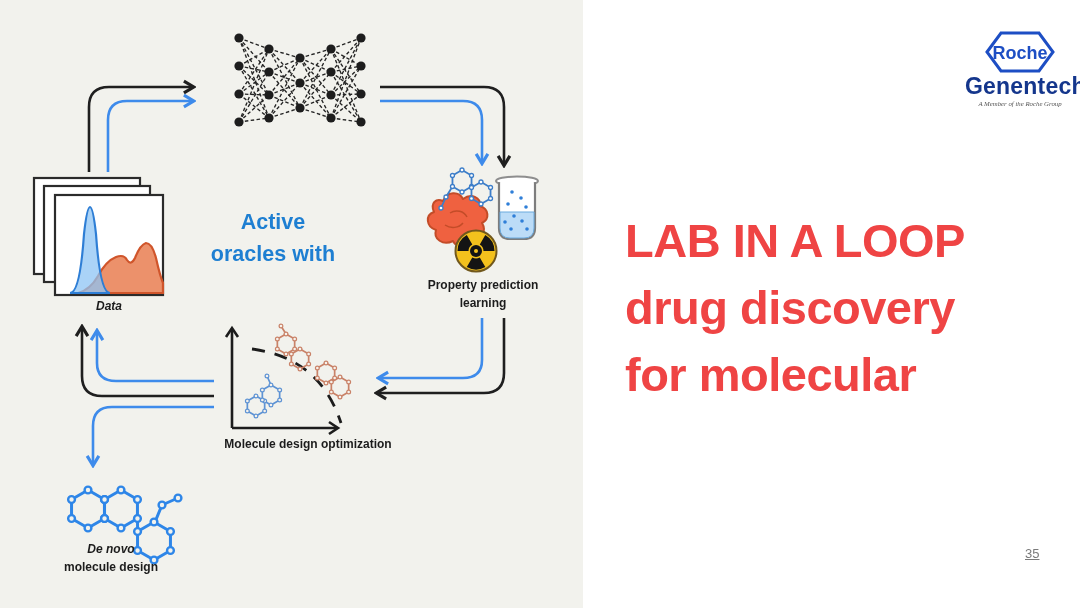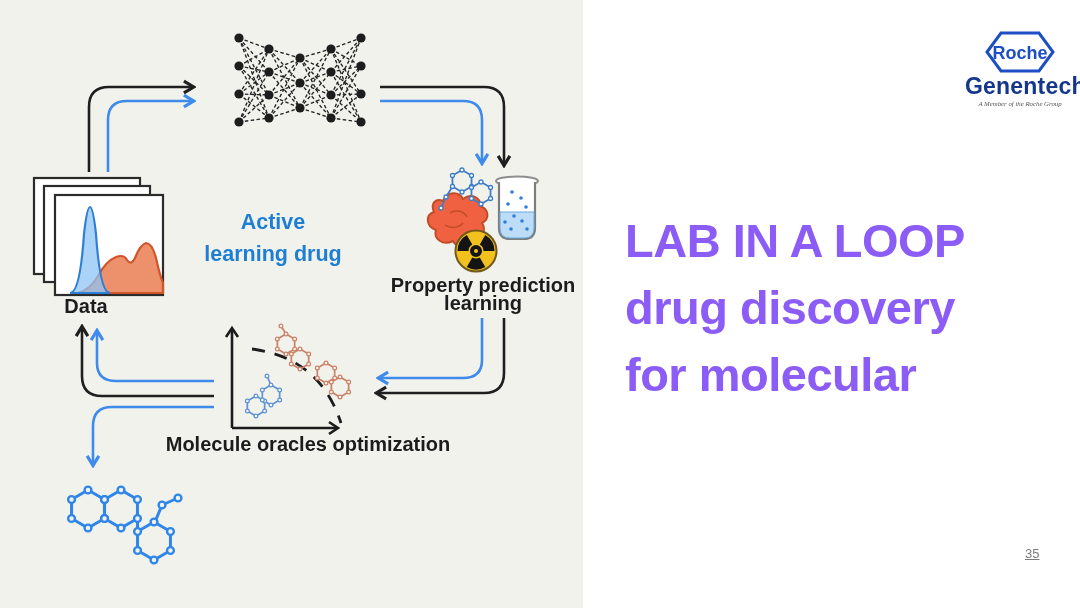--- a/index.html
+++ b/index.html
@@ -1,26 +1,26 @@
 <!DOCTYPE html>
 <html><head>
 <meta charset="utf-8">
 <style>
   html,body{margin:0;padding:0;}
   body{font-family:"Liberation Sans","DejaVu Sans",sans-serif;background:#ffffff;}
   .slide{position:relative;width:1080px;height:608px;background:#ffffff;overflow:hidden;}
   .left-panel{position:absolute;left:0;top:0;width:583px;height:608px;background:#f2f2ed;}
   .right-panel{position:absolute;left:583px;top:0;width:497px;height:608px;background:#ffffff;padding-left:13px;}
   .abs{position:absolute;}
-  .lbl{color:#1c1c1c;font-weight:600;font-size:20px;line-height:18px;text-align:center;white-space:nowrap;}
+  .lbl{color:#1c1c1c;font-weight:600;font-size:12px;line-height:18px;text-align:center;white-space:nowrap;}
   .ctr{transform:translateX(-50%);}
   .nn-label{font-size:17px;}
   .active-text{color:#1e7fd2;font-weight:600;font-size:21.5px;line-height:32px;text-align:center;}
   .denovo-l1{font-style:italic;}
-  .title{color:#8b5cf6;font-weight:bold;font-size:47px;line-height:67px;letter-spacing:-0.5px;white-space:nowrap;}
+  .title{color:#ef4444;font-weight:bold;font-size:47px;line-height:67px;letter-spacing:-0.5px;white-space:nowrap;}
   .page-num{color:#7a7a7a;font-size:13px;}
   .genentech{color:#14368c;font-weight:bold;font-size:23px;letter-spacing:0.2px;text-align:center;}
   .roche-tagline{color:#555;font-size:6.8px;font-style:italic;font-family:"Liberation Serif","DejaVu Serif",serif;text-align:center;white-space:nowrap;}
   svg{display:block;overflow:visible;}
 </style>
 </head>
 <body>
 
 <div class="slide">
 
@@ -121,31 +121,31 @@
         <circle cx="106" cy="70" r="4.6" fill="#1d1d1d"></circle>
         <circle cx="106" cy="93" r="4.6" fill="#1d1d1d"></circle>
         <circle cx="136" cy="13" r="4.6" fill="#1d1d1d"></circle>
         <circle cx="136" cy="41" r="4.6" fill="#1d1d1d"></circle>
         <circle cx="136" cy="69" r="4.6" fill="#1d1d1d"></circle>
         <circle cx="136" cy="97" r="4.6" fill="#1d1d1d"></circle>
       </svg>
 
     <div class="abs active-text ctr" style="left:273px;top:206px;">
       <div>Active</div>
-      <div>learning drug</div>
+      <div>oracles with</div>
     </div>
 
     <svg id="data-svg" class="abs" style="left:28px;top:172px;" width="145" height="130">
       <rect x="6" y="6" width="106" height="96" fill="#ffffff" stroke="#2b2b2b" stroke-width="2.2"></rect>
       <rect x="16" y="14" width="106" height="96" fill="#ffffff" stroke="#2b2b2b" stroke-width="2.2"></rect>
       <rect x="27" y="23" width="108" height="100" fill="#ffffff" stroke="#2b2b2b" stroke-width="2.2"></rect>
       <path d="M50,121 Q62,118 70,104 Q78,89 88,85 Q96,82 99,88 Q103,94 107,86 Q112,73 118,71 Q124,71 128,86 Q132,104 135,111 L135,121 Z" fill="rgba(233,126,81,0.85)" stroke="#d0552b" stroke-width="2.2"></path>
       <path d="M42,121 Q52,121 56,62 Q59,35 62,35 Q65,35 68,62 Q72,121 82,121 Z" fill="rgba(141,196,244,0.75)" stroke="#2e7ed5" stroke-width="2.2"></path>
     </svg>
-    <div class="abs lbl ctr" style="left:86px;top:297px;">Data</div>
+    <div class="abs lbl ctr" style="left:109px;top:297px;font-style:italic;">Data</div>
 
     <svg id="oracle-svg" class="abs" style="left:413px;top:165px;" width="132" height="122">
 
       <g>
         <ellipse cx="104" cy="16" rx="21" ry="4.5" fill="#ffffff" stroke="#8e8e8e" stroke-width="2"></ellipse>
         <path d="M86,18 L86,63 Q86,74 97,74 L111,74 Q122,74 122,63 L122,18" fill="#ffffff" stroke="#7d7d7d" stroke-width="2.2" stroke-linecap="round"></path>
         <path d="M87,47 L121,47 L121,63 Q121,73 111,73 L97,73 Q87,73 87,63 Z" fill="#bcdcf7" stroke="#6aaade" stroke-width="1"></path>
         <g fill="#2f7fd8">
           <circle cx="99" cy="27" r="1.8"></circle>
             <circle cx="108" cy="33" r="1.8"></circle>
@@ -243,21 +243,21 @@
         <circle cx="34" cy="76" r="1.9" fill="#f6f2ec" stroke="#5e93d4" stroke-width="1.2"></circle>
         <circle cx="42.66025403784438" cy="81" r="1.9" fill="#f6f2ec" stroke="#5e93d4" stroke-width="1.2"></circle>
         <circle cx="57.66025403784439" cy="80" r="1.9" fill="#f6f2ec" stroke="#5e93d4" stroke-width="1.2"></circle>
         <circle cx="49" cy="85" r="1.9" fill="#f6f2ec" stroke="#5e93d4" stroke-width="1.2"></circle>
         <circle cx="40.33974596215561" cy="80" r="1.9" fill="#f6f2ec" stroke="#5e93d4" stroke-width="1.2"></circle>
         <circle cx="40.33974596215562" cy="70" r="1.9" fill="#f6f2ec" stroke="#5e93d4" stroke-width="1.2"></circle>
         <circle cx="49" cy="65" r="1.9" fill="#f6f2ec" stroke="#5e93d4" stroke-width="1.2"></circle>
         <circle cx="57.66025403784438" cy="70" r="1.9" fill="#f6f2ec" stroke="#5e93d4" stroke-width="1.2"></circle>
         <circle cx="45" cy="56" r="1.9" fill="#f6f2ec" stroke="#5e93d4" stroke-width="1.2"></circle>
       </svg>
-    <div class="abs lbl ctr" style="left:308px;top:435px;">Molecule oracles optimization</div>
+    <div class="abs lbl ctr" style="left:308px;top:435px;">Molecule design optimization</div>
 
     <svg id="denovo-svg" class="abs" style="left:55px;top:462px;" width="140" height="105">
         <line x1="82.5" y1="56.5" x2="82.6" y2="69.5" stroke="#2e86e8" stroke-width="3" stroke-linecap="round"></line>
         <line x1="100" y1="60" x2="107" y2="43" stroke="#2e86e8" stroke-width="3" stroke-linecap="round"></line>
         <line x1="107" y1="43" x2="123" y2="36" stroke="#2e86e8" stroke-width="3" stroke-linecap="round"></line>
         <polygon points="49.45448267190434,56.5 33,66 16.545517328095663,56.5 16.545517328095666,37.5 33,28 49.45448267190433,37.49999999999999" fill="none" stroke="#2e86e8" stroke-width="3" stroke-linejoin="round"></polygon>
         <polygon points="82.45448267190434,56.5 66,66 49.54551732809566,56.5 49.54551732809567,37.5 66,28 82.45448267190433,37.49999999999999" fill="none" stroke="#2e86e8" stroke-width="3" stroke-linejoin="round"></polygon>
         <polygon points="115.45448267190434,88.5 99,98 82.54551732809566,88.5 82.54551732809567,69.5 99,60 115.45448267190433,69.49999999999999" fill="none" stroke="#2e86e8" stroke-width="3" stroke-linejoin="round"></polygon>
         <circle cx="49.45448267190434" cy="56.5" r="3.4" fill="#f2f2ed" stroke="#2e86e8" stroke-width="2.4"></circle>
         <circle cx="33" cy="66" r="3.4" fill="#f2f2ed" stroke="#2e86e8" stroke-width="2.4"></circle>
@@ -273,20 +273,24 @@
         <circle cx="82.45448267190433" cy="37.49999999999999" r="3.4" fill="#f2f2ed" stroke="#2e86e8" stroke-width="2.4"></circle>
         <circle cx="115.45448267190434" cy="88.5" r="3.4" fill="#f2f2ed" stroke="#2e86e8" stroke-width="2.4"></circle>
         <circle cx="99" cy="98" r="3.4" fill="#f2f2ed" stroke="#2e86e8" stroke-width="2.4"></circle>
         <circle cx="82.54551732809566" cy="88.5" r="3.4" fill="#f2f2ed" stroke="#2e86e8" stroke-width="2.4"></circle>
         <circle cx="82.54551732809567" cy="69.5" r="3.4" fill="#f2f2ed" stroke="#2e86e8" stroke-width="2.4"></circle>
         <circle cx="99" cy="60" r="3.4" fill="#f2f2ed" stroke="#2e86e8" stroke-width="2.4"></circle>
         <circle cx="115.45448267190433" cy="69.49999999999999" r="3.4" fill="#f2f2ed" stroke="#2e86e8" stroke-width="2.4"></circle>
         <circle cx="107" cy="43" r="3.4" fill="#f2f2ed" stroke="#2e86e8" stroke-width="2.4"></circle>
         <circle cx="123" cy="36" r="3.4" fill="#f2f2ed" stroke="#2e86e8" stroke-width="2.4"></circle>
       </svg>
+    <div class="abs lbl ctr" style="left:111px;top:540px;">
+      <div class="denovo-l1">De novo</div>
+      <div>molecule design</div>
+    </div>
   </div>
 
   <div class="right-panel">
 
     <div class="abs" style="left:382px;top:31px;width:110px;">
       <svg style="margin:0 auto;" width="70" height="42">
         <polygon points="2,21 16,2 54,2 68,21 54,40 16,40" fill="#ffffff" stroke="#1d4ec4" stroke-width="3"></polygon>
         <text x="35" y="28" text-anchor="middle" font-family="Liberation Sans, sans-serif" font-size="18" font-weight="bold" fill="#1d4ec4">Roche</text>
       </svg>
       <div class="genentech">Genentech</div>

